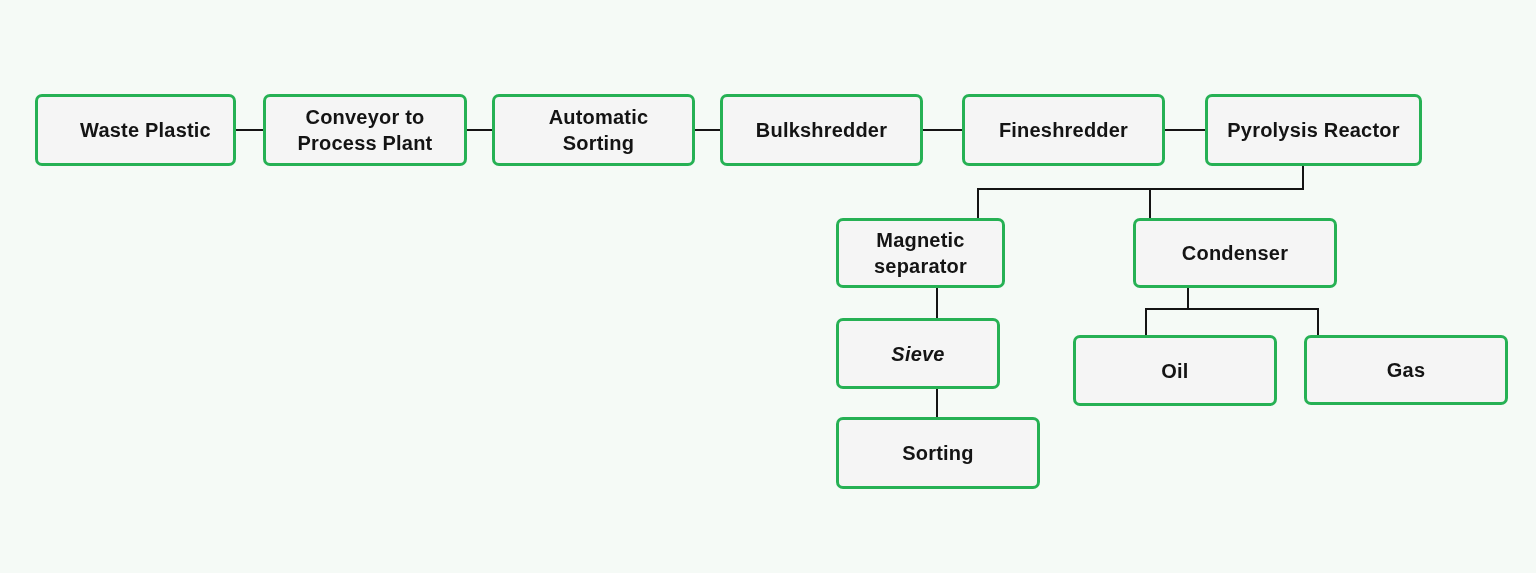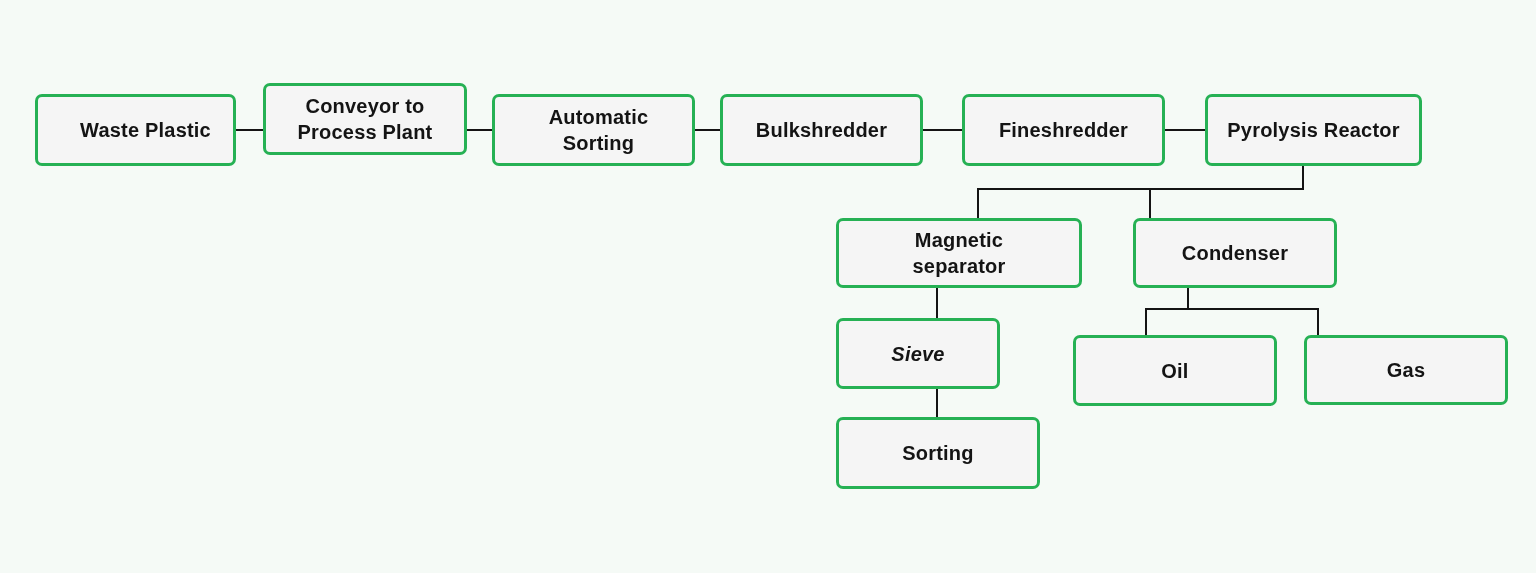--- a/index.html
+++ b/index.html
@@ -56,38 +56,38 @@
       <polyline points="1303,166 1303,189 978,189 978,218" fill="none" stroke="#141414" stroke-width="2"></polyline>
       <polyline points="1150,189 1150,218" fill="none" stroke="#141414" stroke-width="2"></polyline>
       <polyline points="937,288 937,318" fill="none" stroke="#141414" stroke-width="2"></polyline>
       <polyline points="937,389 937,417" fill="none" stroke="#141414" stroke-width="2"></polyline>
       <polyline points="1188,288 1188,309 1146,309 1146,335" fill="none" stroke="#141414" stroke-width="2"></polyline>
       <polyline points="1188,309 1318,309 1318,335" fill="none" stroke="#141414" stroke-width="2"></polyline>
     </svg>
 <div class="node" style="left: 35px; top: 94px; width: 201px; height: 72px; background: rgb(245, 245, 245); border-color: rgb(38, 177, 84);">
       <span class="node-label" style="color: rgb(20, 20, 20); margin-left: 20px;">Waste Plastic</span>
     </div>
-    <div class="node" style="left: 263px; top: 83px; width: 204px; height: 72px; background: rgb(245, 245, 245); border-color: rgb(38, 177, 84);">
+    <div class="node" style="left: 263px; top: 94px; width: 204px; height: 72px; background: rgb(245, 245, 245); border-color: rgb(38, 177, 84);">
       <span class="node-label" style="color: rgb(20, 20, 20);">Conveyor to
 Process Plant</span>
     </div>
     <div class="node" style="left: 492px; top: 94px; width: 203px; height: 72px; background: rgb(245, 245, 245); border-color: rgb(38, 177, 84); padding-left: 10px;">
       <span class="node-label" style="color: rgb(20, 20, 20);">Automatic
 Sorting</span>
     </div>
     <div class="node" style="left: 720px; top: 94px; width: 203px; height: 72px; background: rgb(245, 245, 245); border-color: rgb(38, 177, 84);">
       <span class="node-label" style="color: rgb(20, 20, 20);">Bulkshredder</span>
     </div>
     <div class="node" style="left: 962px; top: 94px; width: 203px; height: 72px; background: rgb(245, 245, 245); border-color: rgb(38, 177, 84);">
       <span class="node-label" style="color: rgb(20, 20, 20);">Fineshredder</span>
     </div>
     <div class="node" style="left: 1205px; top: 94px; width: 217px; height: 72px; background: rgb(245, 245, 245); border-color: rgb(38, 177, 84);">
       <span class="node-label" style="color: rgb(20, 20, 20);">Pyrolysis Reactor</span>
     </div>
-    <div class="node" style="left: 836px; top: 218px; width: 246px; height: 70px; background: rgb(245, 245, 245); border-color: rgb(38, 177, 84);">
+    <div class="node" style="left: 836px; top: 218px; width: 169px; height: 70px; background: rgb(245, 245, 245); border-color: rgb(38, 177, 84);">
       <span class="node-label" style="color: rgb(20, 20, 20);">Magnetic
 separator</span>
     </div>
     <div class="node" style="left: 1089px; top: 218px; width: 204px; height: 70px; background: rgb(245, 245, 245); border-color: rgb(38, 177, 84); margin-left: 44px;">
       <span class="node-label" style="color: rgb(20, 20, 20);">Condenser</span>
     </div>
     <div class="node" style="left: 836px; top: 318px; width: 164px; height: 71px; background: rgb(245, 245, 245); border-color: rgb(38, 177, 84); font-style: italic;">
       <span class="node-label" style="color: rgb(20, 20, 20);">Sieve</span>
     </div>
     <div class="node" style="left: 1073px; top: 335px; width: 204px; height: 71px; background: rgb(245, 245, 245); border-color: rgb(38, 177, 84);">

